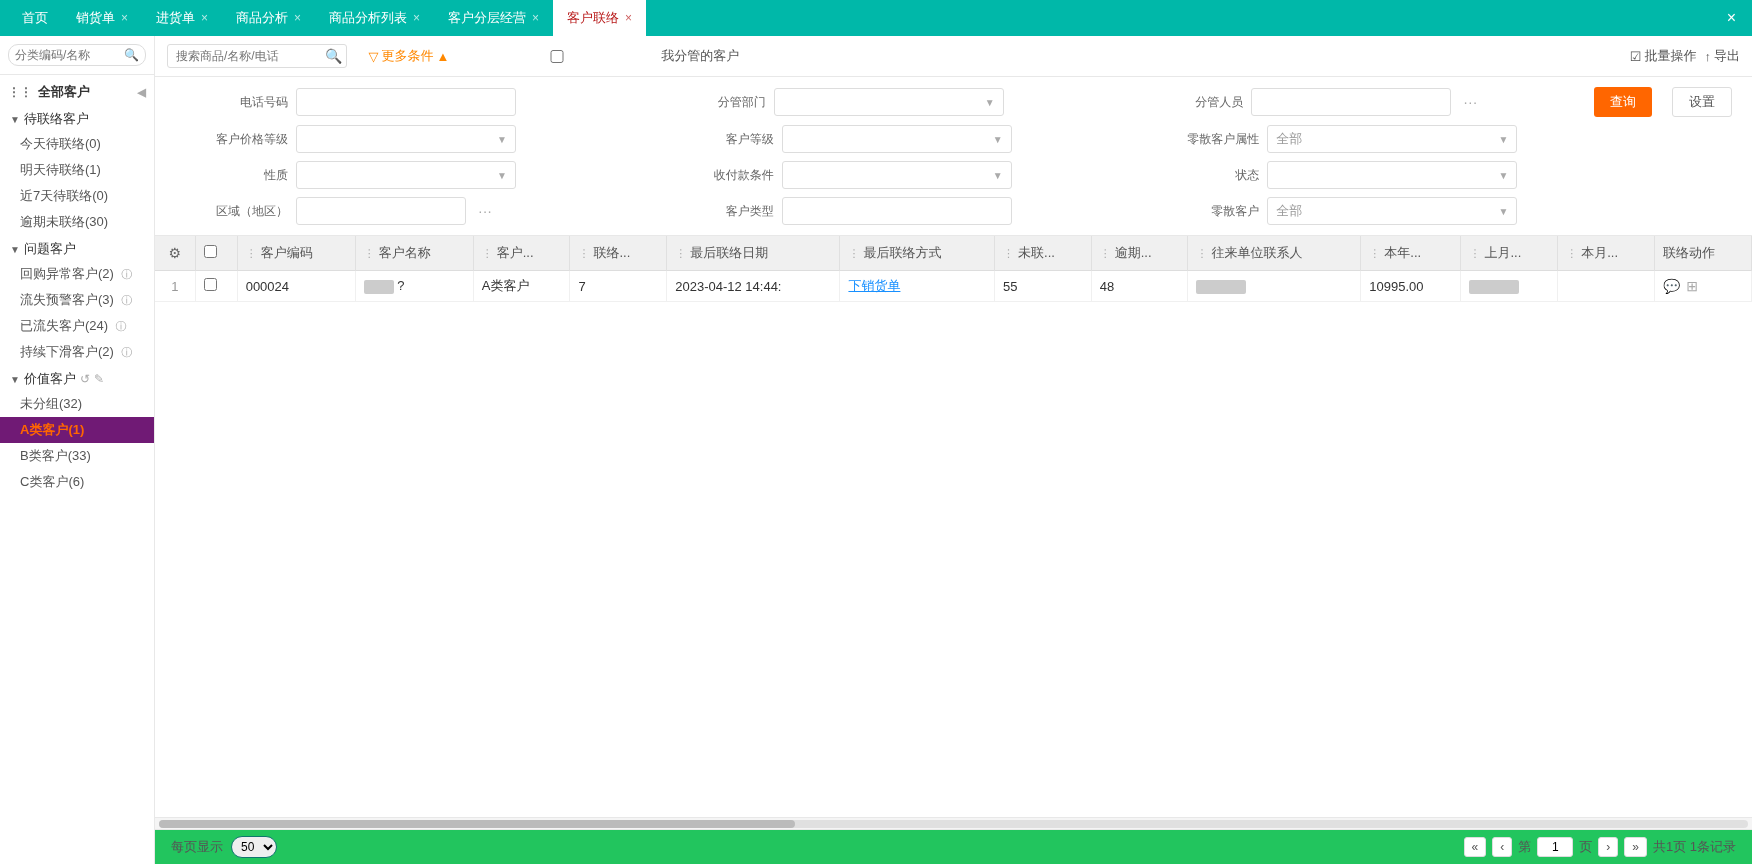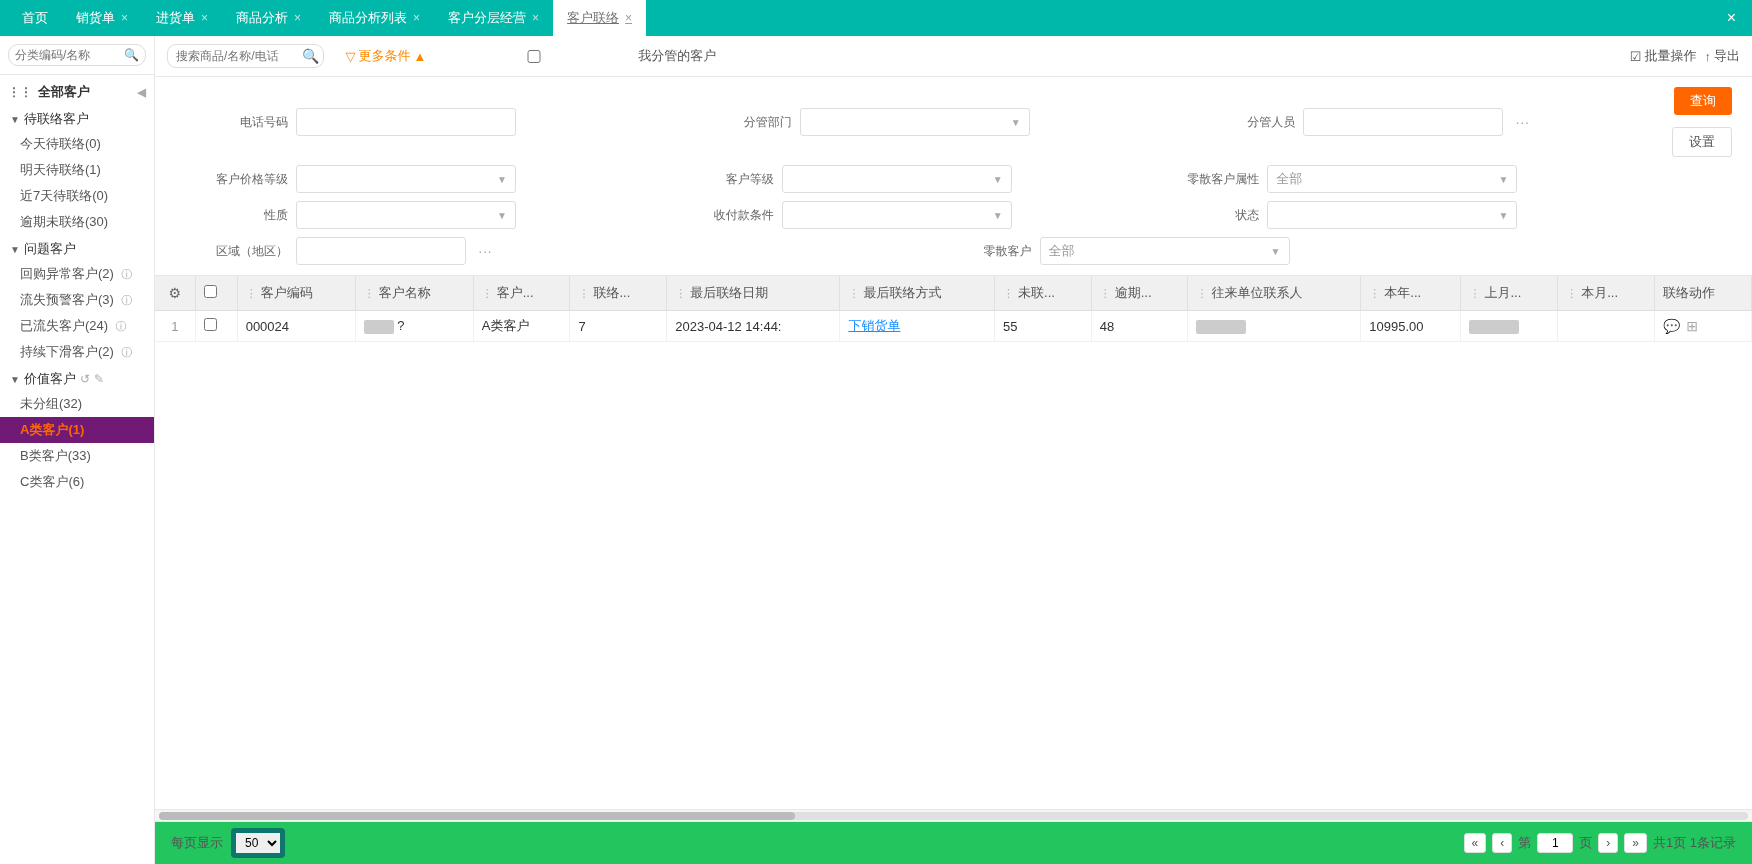--- a/index.html
+++ b/index.html
@@ -19,22 +19,21 @@
       padding: 11px 14px;
       height: 36px;
       display: flex;
       align-items: center;
       cursor: pointer;
       font-size: 13px;
       white-space: nowrap;
     }
     .nav-item.active {
       background: #fff;
-      color: #737373;
-      text-decoration: underline;
+      color: #b91c1c;
     }
     .nav-item .close-x {
       margin-left: 6px;
       font-size: 12px;
       color: inherit;
       opacity: 0.7;
     }
     .nav-close-btn {
       margin-left: auto;
       color: #fff;
@@ -251,24 +250,22 @@
       color: #555;
       border: 1px solid #ddd;
       border-radius: 3px;
       padding: 5px 16px;
       font-size: 13px;
       cursor: pointer;
       white-space: nowrap;
     }
     .btn-group {
       display: flex;
-      flex-direction: column;
-      gap: 12px;
+      gap: 20px;
       margin-left: 16px;
-      align-items: flex-end;
     }
     .filter-dots {
       color: #aaa;
       margin-left: 4px;
       font-size: 14px;
     }
 
     
     .table-area {
       flex: 1;
@@ -359,22 +356,22 @@
     }
     .page-input {
       border: 1px solid #ddd;
       border-radius: 3px;
       padding: 2px 5px;
       width: 36px;
       text-align: center;
       font-size: 12px;
     }
     .per-page-select {
-      border: 5px solid #0f766e;
-      border-radius: 4px;
+      border: 1px solid #0f766e;
+      border-radius: 11px;
       padding: 2px 5px;
       font-size: 12px;
     }
 
     
     .table-scroll-bar {
       height: 12px;
       background: #f5f5f5;
       border-top: 1px solid #e8e8e8;
       display: flex;
@@ -514,21 +511,21 @@
       <span>B类客户(33)</span>
     </div>
     <div class="sidebar-item">
       <span>C类客户(6)</span>
     </div>
   </div>
 
   <div class="content-area">
 
     <div class="filter-bar">
-      <input type="text" style="width: 157px; border-radius: 9px;" placeholder="搜索商品/名称/电话">
+      <input type="text" style="width: 180px;" placeholder="搜索商品/名称/电话">
       <span style="color:#aaa;font-size:14px;margin-left:-30px;cursor:pointer;">🔍</span>
       <span style="width:10px;"></span>
       <span class="filter-btn">
         <span style="color:#ff8800;">▽</span>
         <span style="color:#ff8800;">更多条件</span>
         <span style="color:#ff8800;">▲</span>
       </span>
       <label class="filter-checkbox">
         <input type="checkbox" style="">
         <span>我分管的客户</span>
@@ -626,20 +623,24 @@
         <div style="width:130px;"></div>
       </div>
 
       <div class="filter-row" style="margin-bottom:0;">
         <div class="filter-cell">
           <span class="filter-label">区域（地区）</span>
           <input class="filter-input" type="text" style="max-width: 170px;">
           <span class="filter-dots">···</span>
         </div>
         <div style="width:30px;"></div>
+        <div class="filter-cell">
+          <span class="filter-label">客户类型</span>
+          <input class="filter-input" type="text" style="max-width: 230px;">
+        </div>
         <div style="width:30px;"></div>
         <div class="filter-cell" style="flex:1;">
           <span class="filter-label">零散客户</span>
           <div class="filter-select" style="flex:1;max-width:250px;">
             <span>全部</span>
             <span class="chevron">▼</span>
           </div>
         </div>
         <div style="width:130px;"></div>
       </div>

